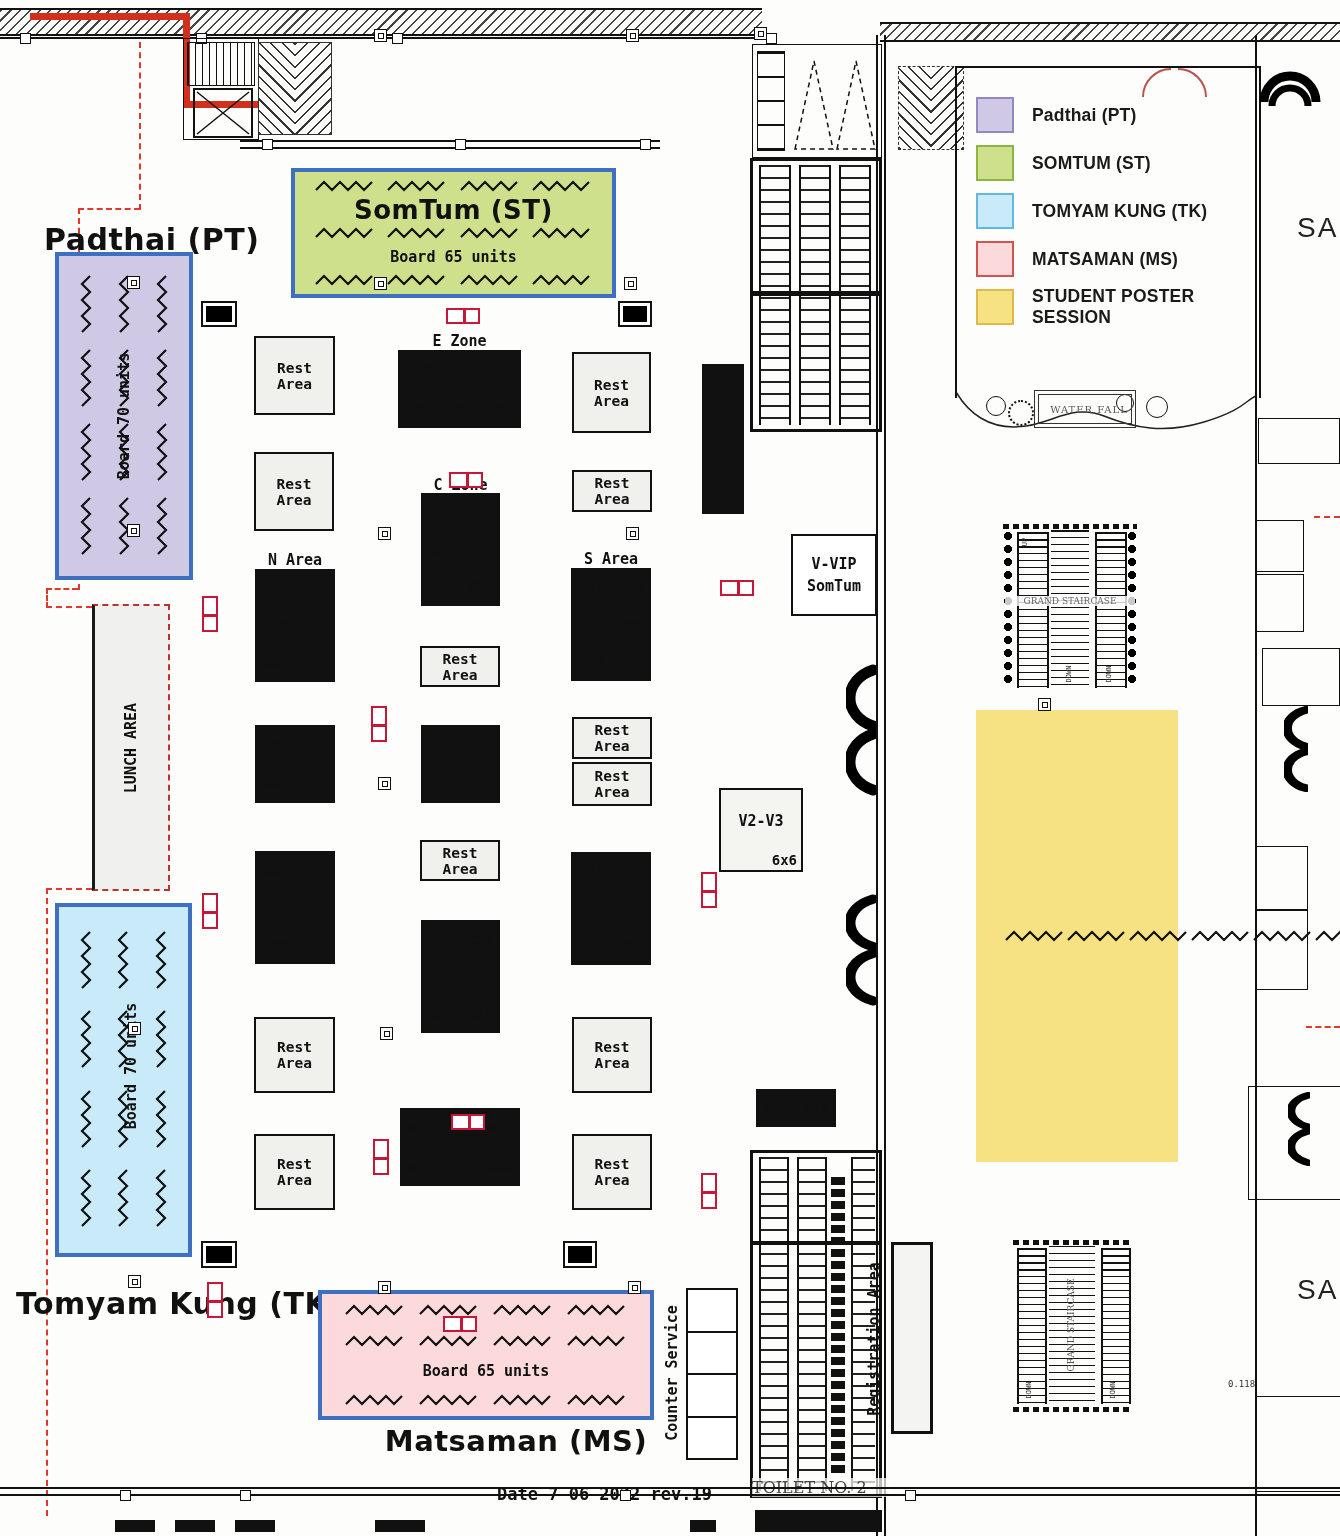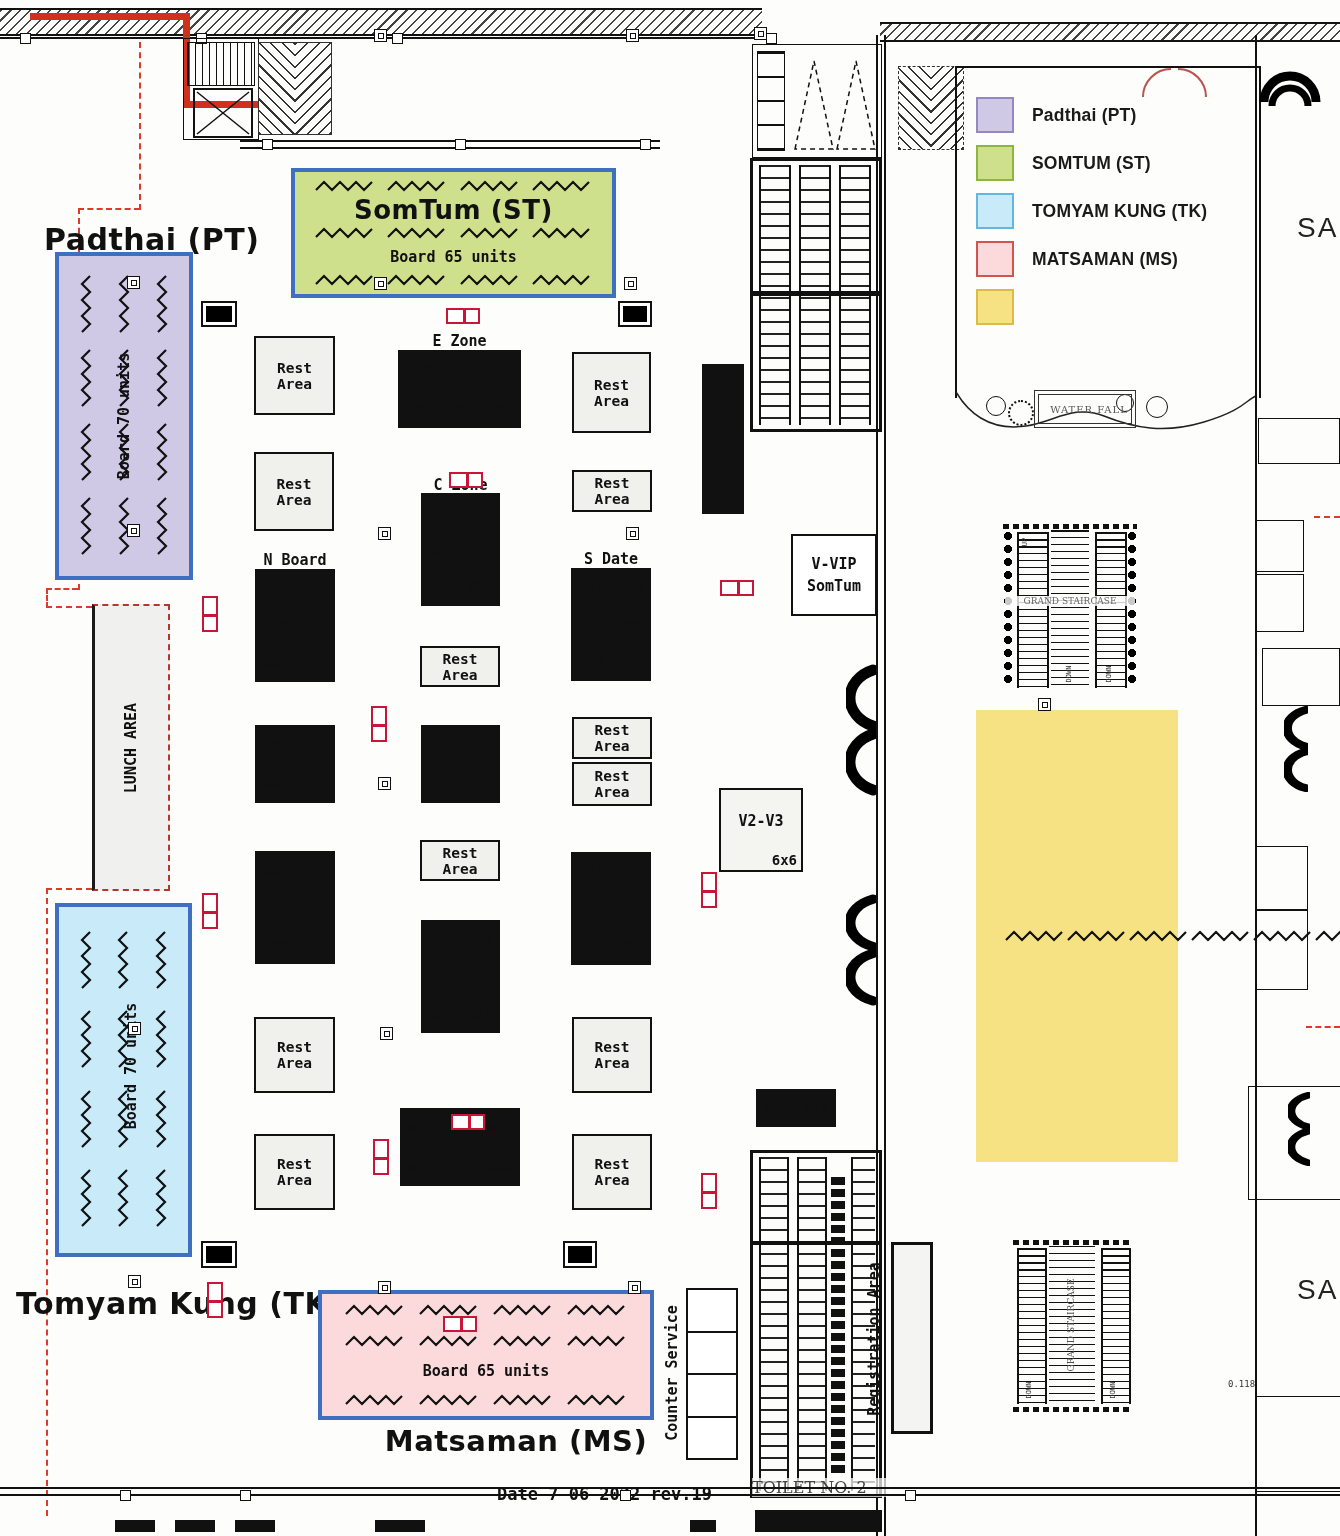--- a/index.html
+++ b/index.html
@@ -140,20 +140,21 @@
         <div class="legend-row">
           <div class="legend-swatch" style="background: rgb(200, 234, 249); border-color: rgb(98, 184, 224);"></div>
           <div class="legend-label">TOMYAM KUNG (TK)</div>
         </div>
         <div class="legend-row">
           <div class="legend-swatch" style="background: rgb(252, 217, 218); border-color: rgb(213, 83, 78);"></div>
           <div class="legend-label">MATSAMAN (MS)</div>
         </div>
         <div class="legend-row">
           <div class="legend-swatch" style="background: rgb(246, 226, 130); border-color: rgb(223, 185, 74);"></div>
+          <div class="legend-label">STUDENT POSTER SESSION</div>
         </div>
       </div>
   </div>
 
   <svg class="abs" style="left:956px;top:388px;" width="300" height="48" viewBox="0 0 300 48">
     <path d="M0 4 C 18 34, 42 42, 70 38 S 118 16, 148 28 S 208 46, 248 34 S 290 12, 300 8" fill="none" stroke="#222" stroke-width="1.5"></path>
   </svg>
   <div class="abs" style="left:986px;top:396px;width:18px;height:18px;border:1.5px solid #111;border-radius:50%;"></div>
   <div class="abs" style="left:1008px;top:400px;width:22px;height:22px;border:2px dotted #111;border-radius:50%;"></div>
   <div class="abs" style="left:1116px;top:394px;width:16px;height:16px;border:1.5px solid #111;border-radius:50%;"></div>
@@ -535,21 +536,21 @@
     </div>
   <div class="abs bgrid cols2" style="left:421px;top:920px;width:79px;grid-auto-rows:35px;">
       <div class="cell">C50</div>
       <div class="cell">C35</div>
       <div class="cell">C51</div>
       <div class="cell">C34</div>
       <div class="cell">C54</div>
       <div class="cell">C31</div>
     </div>
 
-  <div class="abs ztitle" style="left:255px;top:551px;width:80px;">N Board</div>
+  <div class="abs ztitle" style="left:255px;top:551px;width:80px;">N Area</div>
   <div class="abs bgrid cols2" style="left:255px;top:569px;width:80px;grid-auto-rows:35px;">
       <div class="cell">N79</div>
       <div class="cell">N78</div>
       <div class="cell">N80</div>
       <div class="cell">N77</div>
       <div class="cell">N81</div>
       <div class="cell">N76</div>
     </div>
   <div class="abs bgrid cols2" style="left:255px;top:725px;width:80px;grid-auto-rows:36px;">
       <div class="cell">N82</div>
@@ -559,21 +560,21 @@
     </div>
   <div class="abs bgrid cols2" style="left:255px;top:851px;width:80px;grid-auto-rows:35px;">
       <div class="cell">N84</div>
       <div class="cell">N73</div>
       <div class="cell">N85</div>
       <div class="cell">N72</div>
       <div class="cell">N86</div>
       <div class="cell">N71</div>
     </div>
 
-  <div class="abs ztitle" style="left:571px;top:550px;width:80px;">S Date</div>
+  <div class="abs ztitle" style="left:571px;top:550px;width:80px;">S Area</div>
   <div class="abs bgrid cols2" style="left:571px;top:568px;width:80px;grid-auto-rows:35px;">
       <div class="cell">S11</div>
       <div class="cell">S10</div>
       <div class="cell">S12</div>
       <div class="cell">S9</div>
       <div class="cell">S13</div>
       <div class="cell">S8</div>
     </div>
   <div class="abs bgrid cols2" style="left:571px;top:852px;width:80px;grid-auto-rows:35px;">
       <div class="cell">S14</div>

